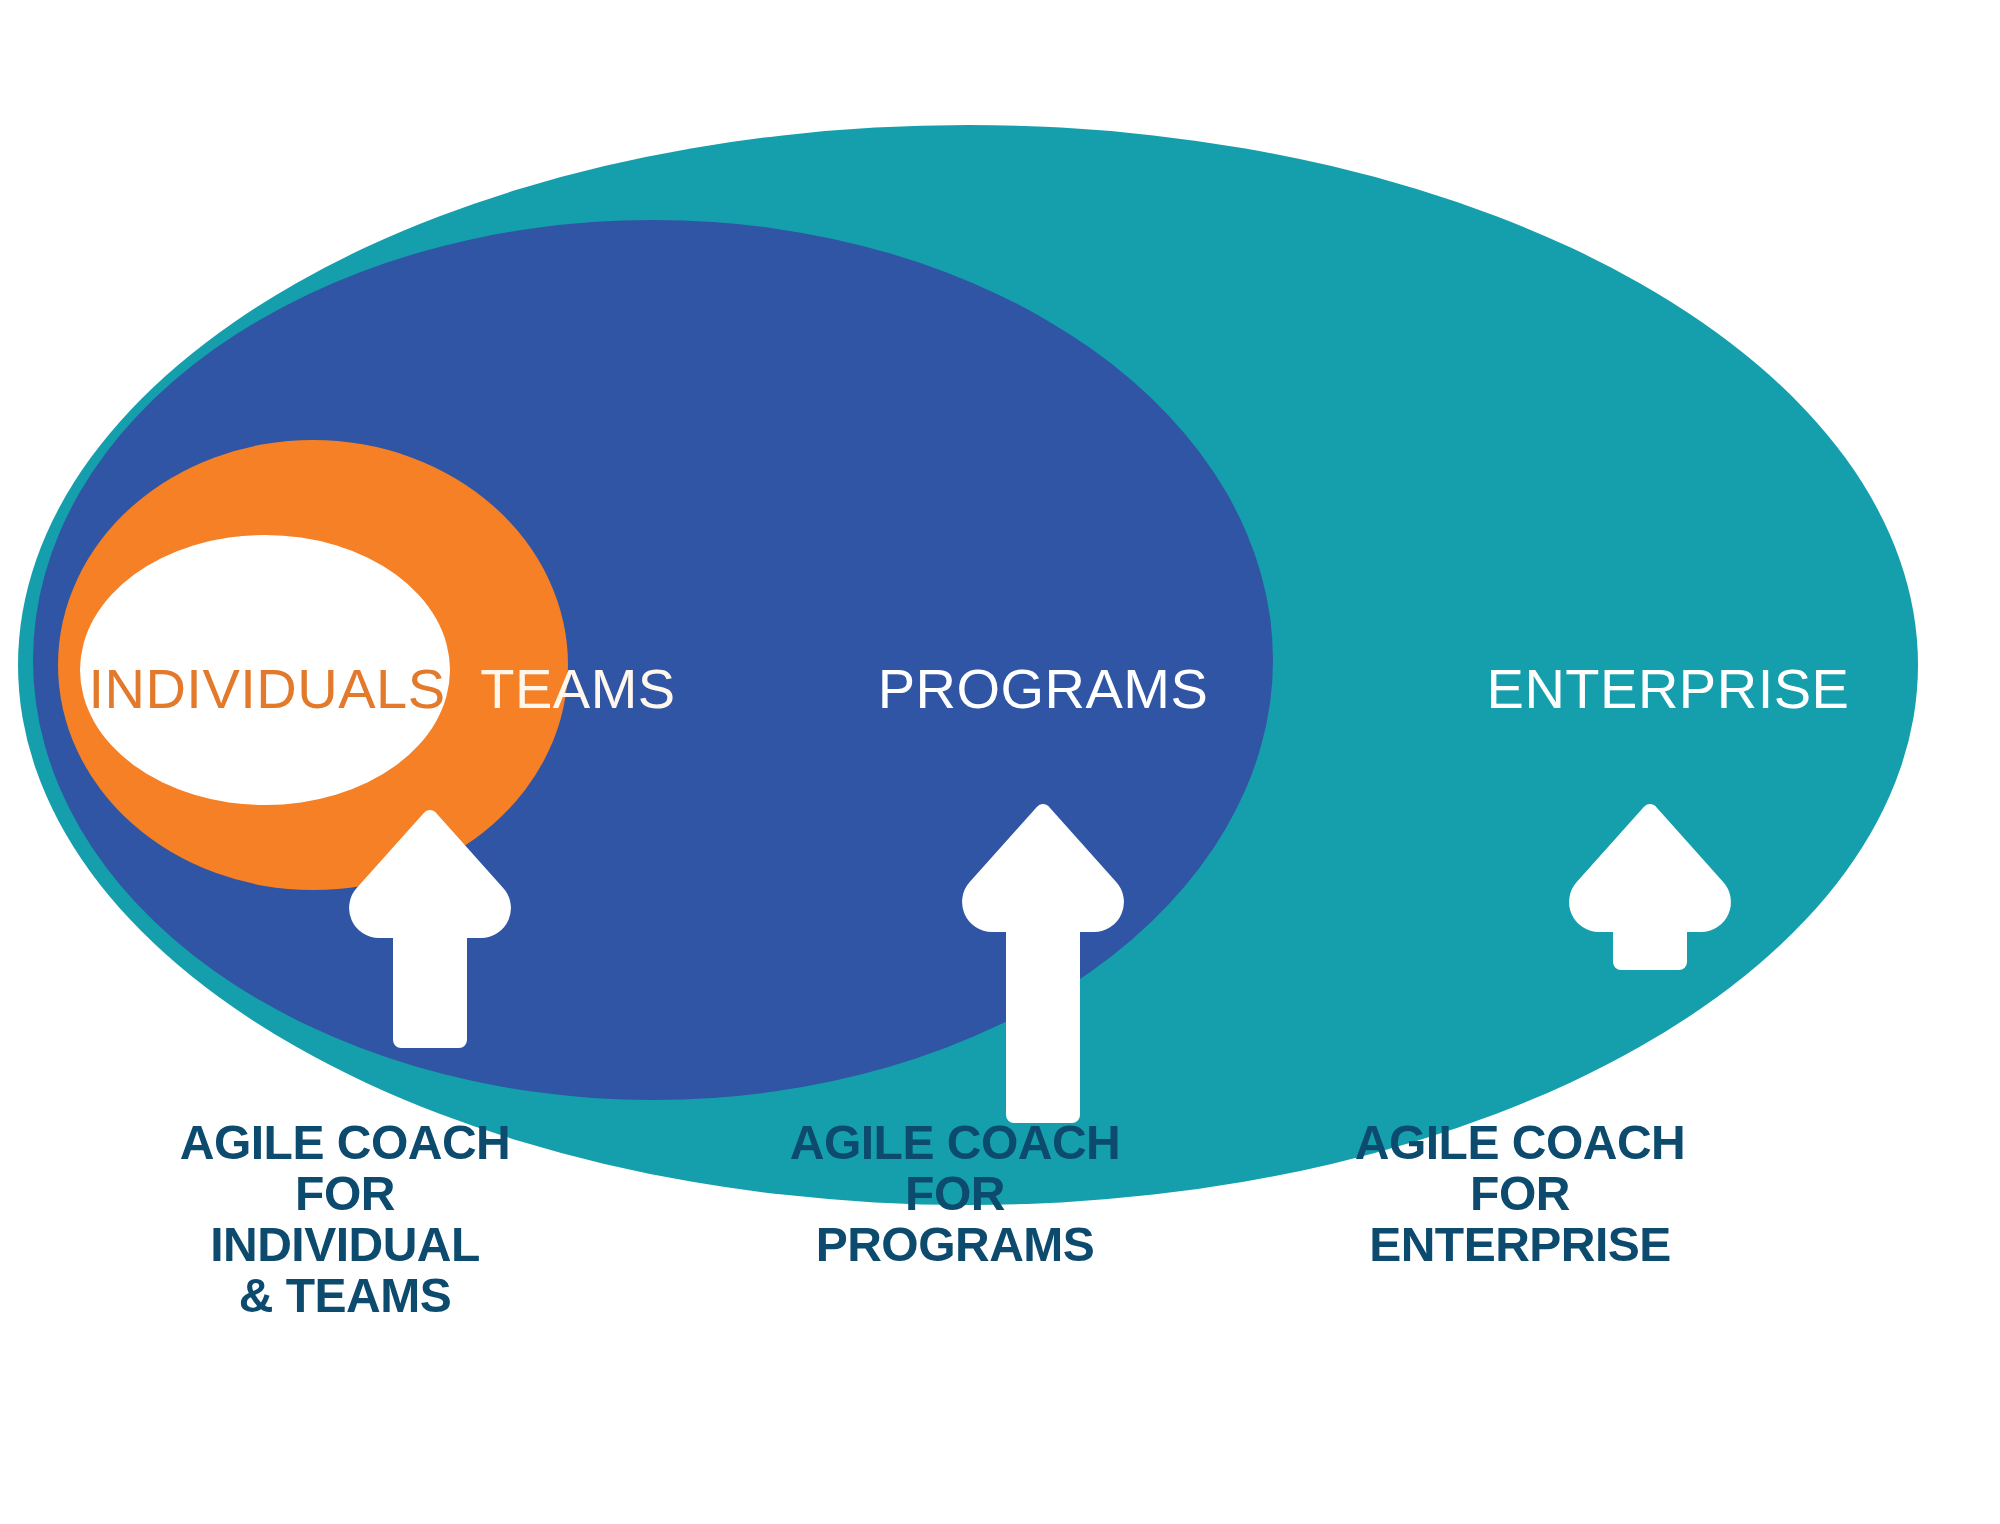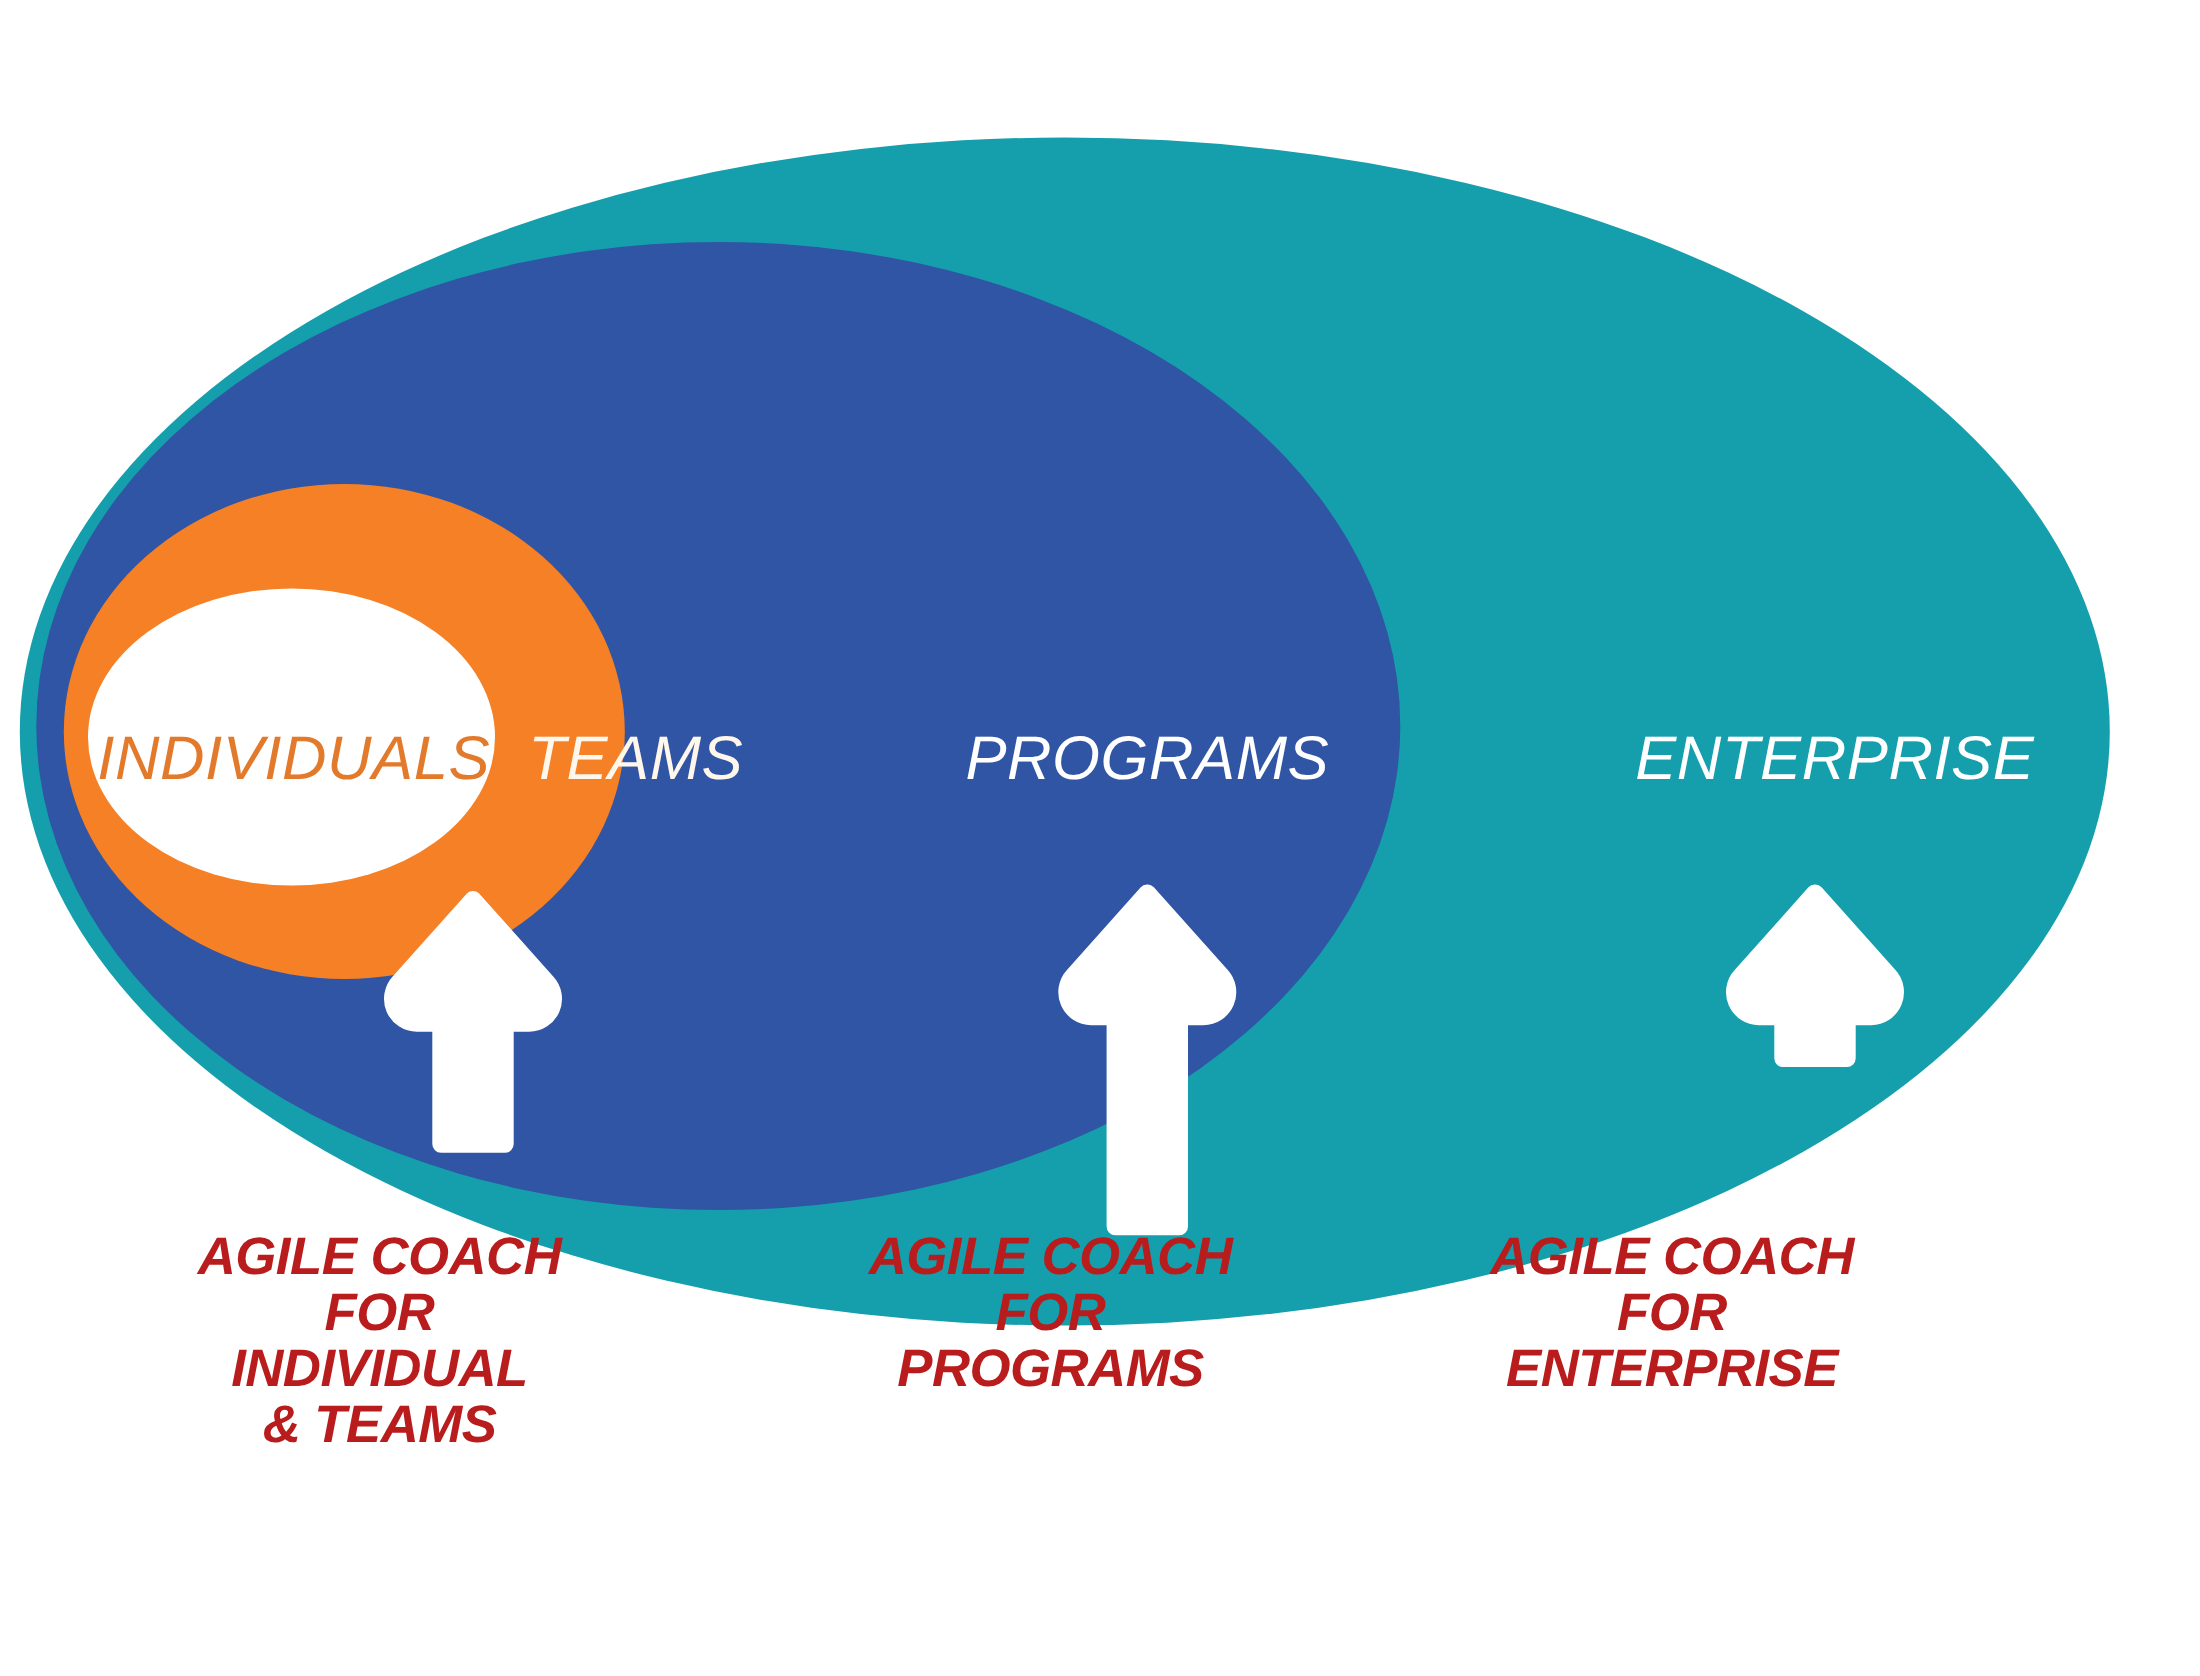--- a/index.html
+++ b/index.html
@@ -11,21 +11,20 @@
     width: 2000px;
     height: 1524px;
     font-family: "Liberation Sans", sans-serif;
     overflow: hidden;
   }
   #diagram-root {
     position: relative;
     width: 2000px;
     height: 1524px;
     background: #ffffff;
-    font-style: italic;
   }
   svg#venn-svg {
     position: absolute;
     top: 0;
     left: 0;
     width: 2000px;
     height: 1524px;
     display: block;
   }
   .ring-label {
@@ -33,21 +32,21 @@
     font-weight: 400;
     font-size: 56px;
     letter-spacing: 0.5px;
   }
   .coach-label {
     position: absolute;
     font-family: "Liberation Sans", sans-serif;
     font-weight: bold;
     font-size: 48px;
     line-height: 1.06;
-    color: #b91c1c;
+    color: #0c4a6e;
     text-align: center;
     white-space: pre;
     letter-spacing: -0.5px;
   }
   #coach-individuals-teams { left: 130px; top: 1118px; width: 430px; }
   #coach-programs          { left: 740px; top: 1118px; width: 430px; }
   #coach-enterprise        { left: 1270px; top: 1118px; width: 500px; }
 </style>
 </head>
 <body>

